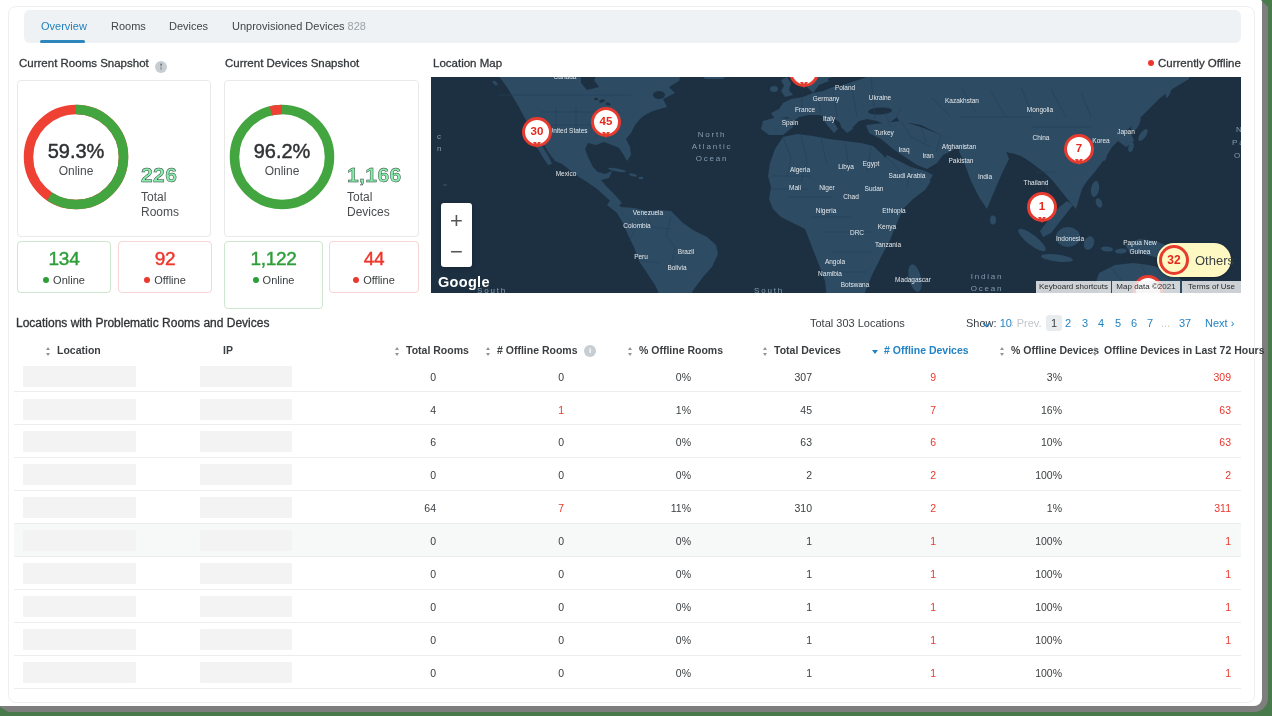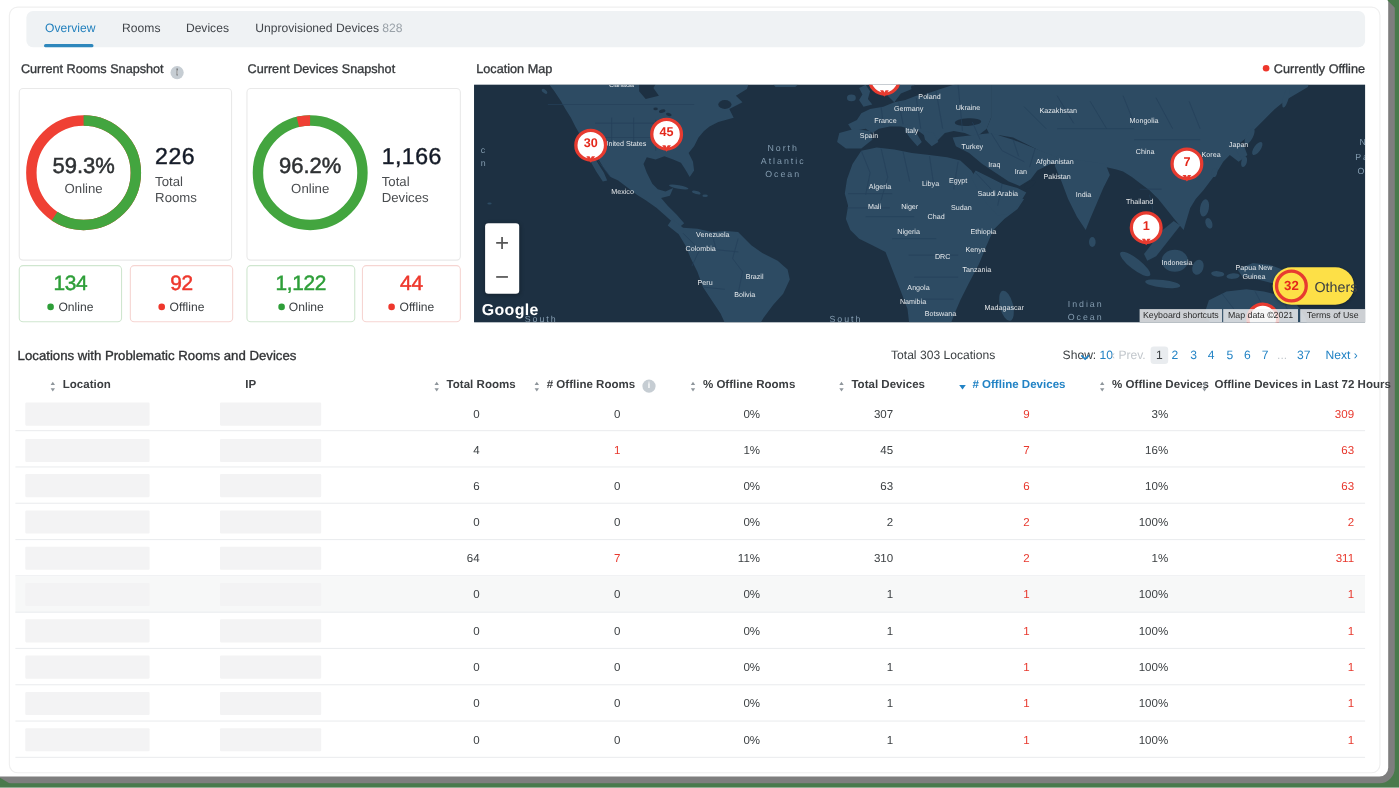--- a/index.html
+++ b/index.html
@@ -19,37 +19,37 @@
 
 
 .slabel { position:absolute; font-size:11.5px; color:#35383b; -webkit-text-stroke:0.3px #35383b; }
 .info { display:inline-block; width:12px; height:12px; border-radius:50%; background:#c6cdd3; color:#fff; font:700 8px/12px "Liberation Sans",sans-serif; text-align:center; vertical-align:-2px; }
 
 
 .card { position:absolute; background:#fff; border:1px solid #e9e9e9; border-radius:4px; }
 .dtxt { position:absolute; text-align:center; }
 .pct { font-size:20px; font-weight:400; color:#2e3133; letter-spacing:0px; -webkit-text-stroke:0.45px #2e3133; }
 .onl { font-size:12px; color:#4a4d50; margin-top:1px; }
-.bigv { font-size:21px; font-weight:400; color:#0f172a; letter-spacing:0.4px; -webkit-text-stroke:0.45px #2e3133; }
+.bigv { font-size:21px; font-weight:700; color:#86efac; letter-spacing:0.4px;margin-top:32px; -webkit-text-stroke:0.45px #2e3133; }
 .bigl { font-size:12px; color:#4a4d50; line-height:14.5px; margin-top:3px; }
 
 .sbox { position:absolute; background:#fff; border-radius:4px; text-align:center; }
 .sbox .v { font-size:19px; font-weight:400; margin-top:6px; letter-spacing:-0.3px; -webkit-text-stroke:0.45px; }
 .sbox .l { font-size:11px; color:#3c4043; margin-top:4px; }
 .dot { display:inline-block; width:6px; height:6px; border-radius:50%; margin-right:4px; vertical-align:1px; }
 .gv { color:#2d9e38; } .rv { color:#ee372c; }
 .gb { border:1px solid #cfe6cf; } .rb { border:1px solid #f6d5d2; }
 
 
 #map { position:absolute; left:431px; top:77px; width:810px; height:216px; background:#1d3042; overflow:hidden; }
 .legend { position:absolute; font-size:11.5px; color:#35383b; -webkit-text-stroke:0.3px #35383b; }
 .mk { position:absolute; width:30px; height:30px; background:#fff; border:3.5px solid #e73b30; border-radius:50%; color:#e4281b; font-size:11.5px; font-weight:700; text-align:center; line-height:22px; z-index:5; }
 .mk:after { content:""; position:absolute; left:50%; top:22px; margin-left:-4.5px; border:4.5px solid transparent; border-top:6px solid #e73b30; }
 .mk:before { content:""; position:absolute; left:50%; top:20px; margin-left:-2.5px; border:2.5px solid transparent; border-top:4px solid #fff; z-index:2; }
-.pill { position:absolute; left:726px; top:166px; width:74px; height:34px; background:#fde047; border-radius:17px; box-shadow:0 1px 3px rgba(0,0,0,.3); z-index:6; }
+.pill { position:absolute; left:726px; top:166px; width:74px; height:34px; background:#fef9c3; border-radius:17px; box-shadow:0 1px 3px rgba(0,0,0,.3); z-index:6; }
 .pill .c { position:absolute; left:2px; top:2px; width:30px; height:30px; border:3px solid #e73b30; border-radius:50%; color:#e4281b; font-size:12px; font-weight:700; text-align:center; line-height:24px; }
 .pill .t { position:absolute; left:38px; top:10px; font-size:13px; color:#3c4043; }
 .zoomctl { position:absolute; left:10px; top:126px; width:31px; height:64px; background:#fff; border-radius:3px; box-shadow:0 1px 4px rgba(0,0,0,.3); z-index:6; color:#565656; }
 .zoomctl .z { position:absolute; left:0; width:31px; text-align:center; font-size:22px; font-weight:400; }
 .glogo { position:absolute; left:7px; top:197px; color:#fff; font-size:14.5px; font-weight:700; letter-spacing:0.3px; z-index:6; }
 .attr { position:absolute; top:204px; height:12px; background:rgba(244,244,244,.82); color:#2b2b2b; font-size:8px; line-height:12px; text-align:center; z-index:7; }
 
 
 .ttitle { position:absolute; left:16px; top:316px; font-size:12px; color:#303234; -webkit-text-stroke:0.3px #303234; }
 .tctl { position:absolute; top:317px; font-size:11px; color:#3c4043; }
@@ -121,21 +121,21 @@
 </div>
 
 <div class="sbox gb" style="left:17px; top:241px; width:94px; height:52px;">
   <div class="v gv">134</div>
     <div class="l"><span class="dot" style="background:#2d9e38;"></span>Online</div>
 </div>
 <div class="sbox rb" style="left:118px; top:241px; width:94px; height:52px;">
   <div class="v rv">92</div>
     <div class="l"><span class="dot" style="background:#ee372c;"></span>Offline</div>
 </div>
-<div class="sbox gb" style="left:224px; top:241px; width:99px; height:52px;">
+<div class="sbox gb" style="left:224px; top:241px; width:99px; height:68px;">
   <div class="v gv">1,122</div>
     <div class="l"><span class="dot" style="background:#2d9e38;"></span>Online</div>
 </div>
 <div class="sbox rb" style="left:329px; top:241px; width:90px; height:52px;">
   <div class="v rv">44</div>
     <div class="l"><span class="dot" style="background:#ee372c;"></span>Offline</div>
 </div>
 
 <div id="map">
   <svg width="810" height="216" viewBox="0 0 810 216" style="position:absolute;left:0;top:0;">

